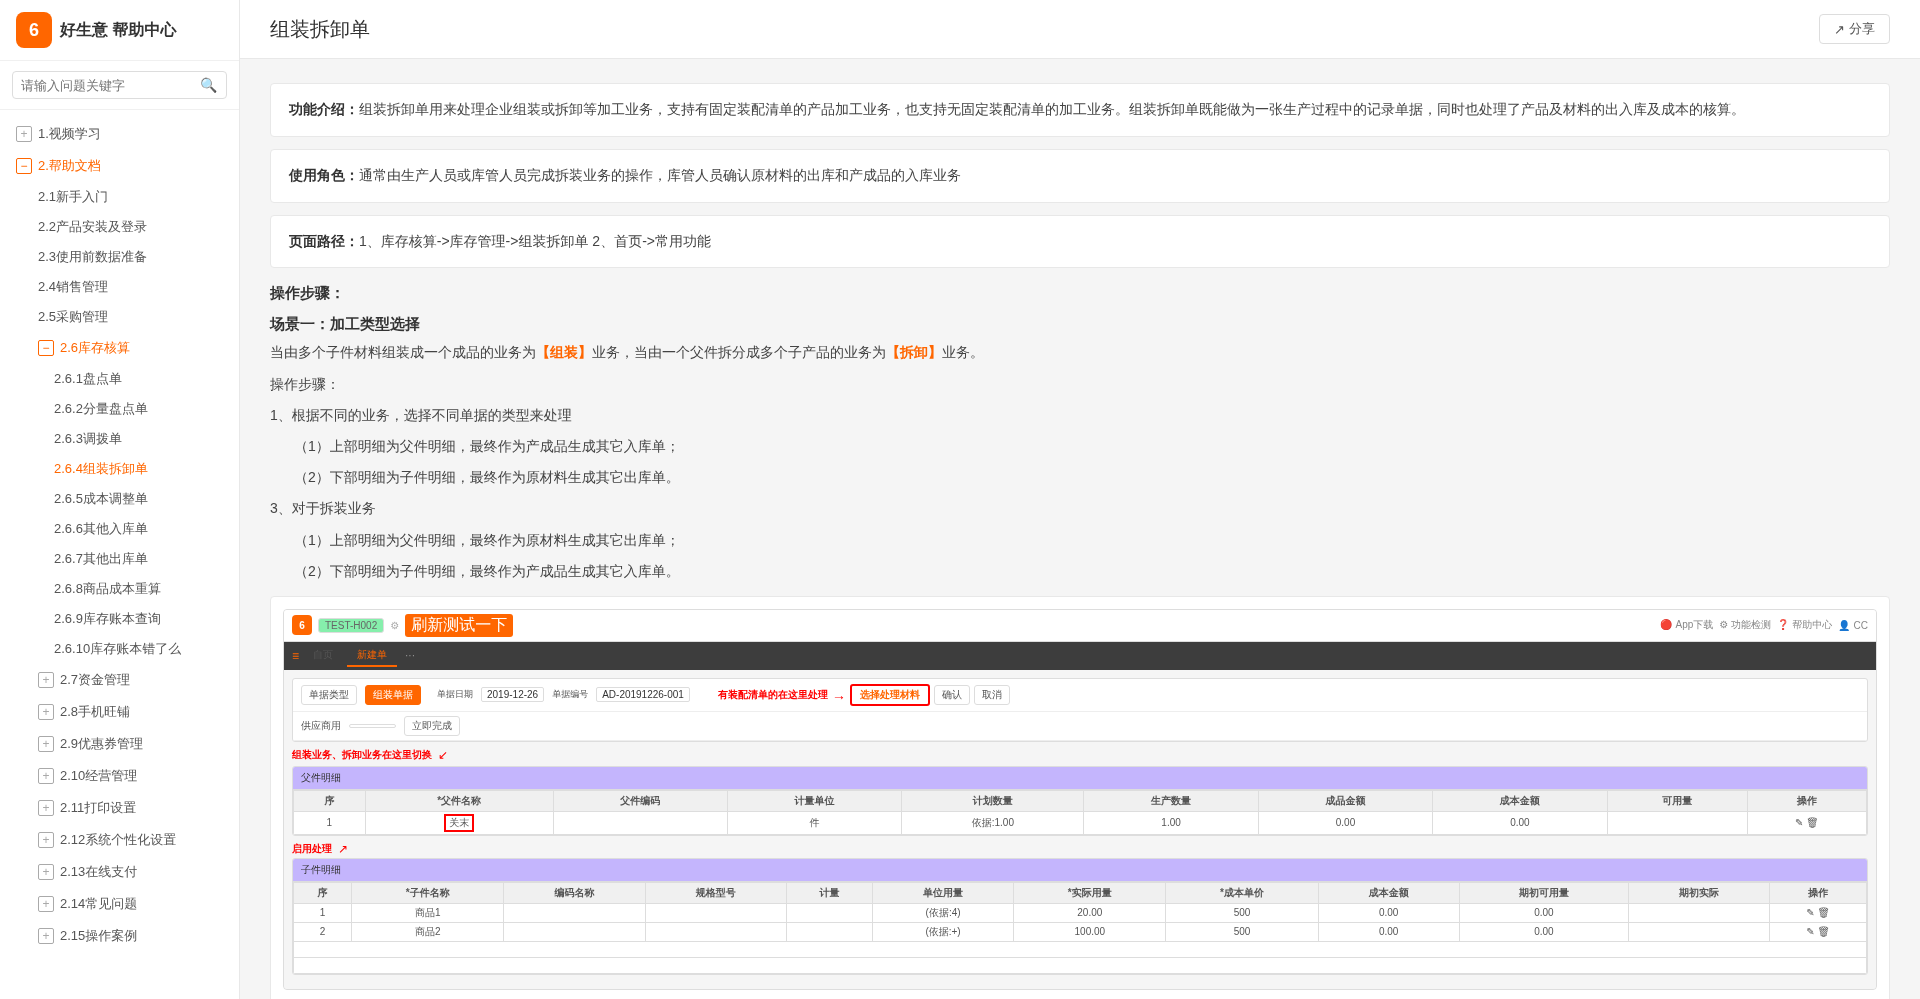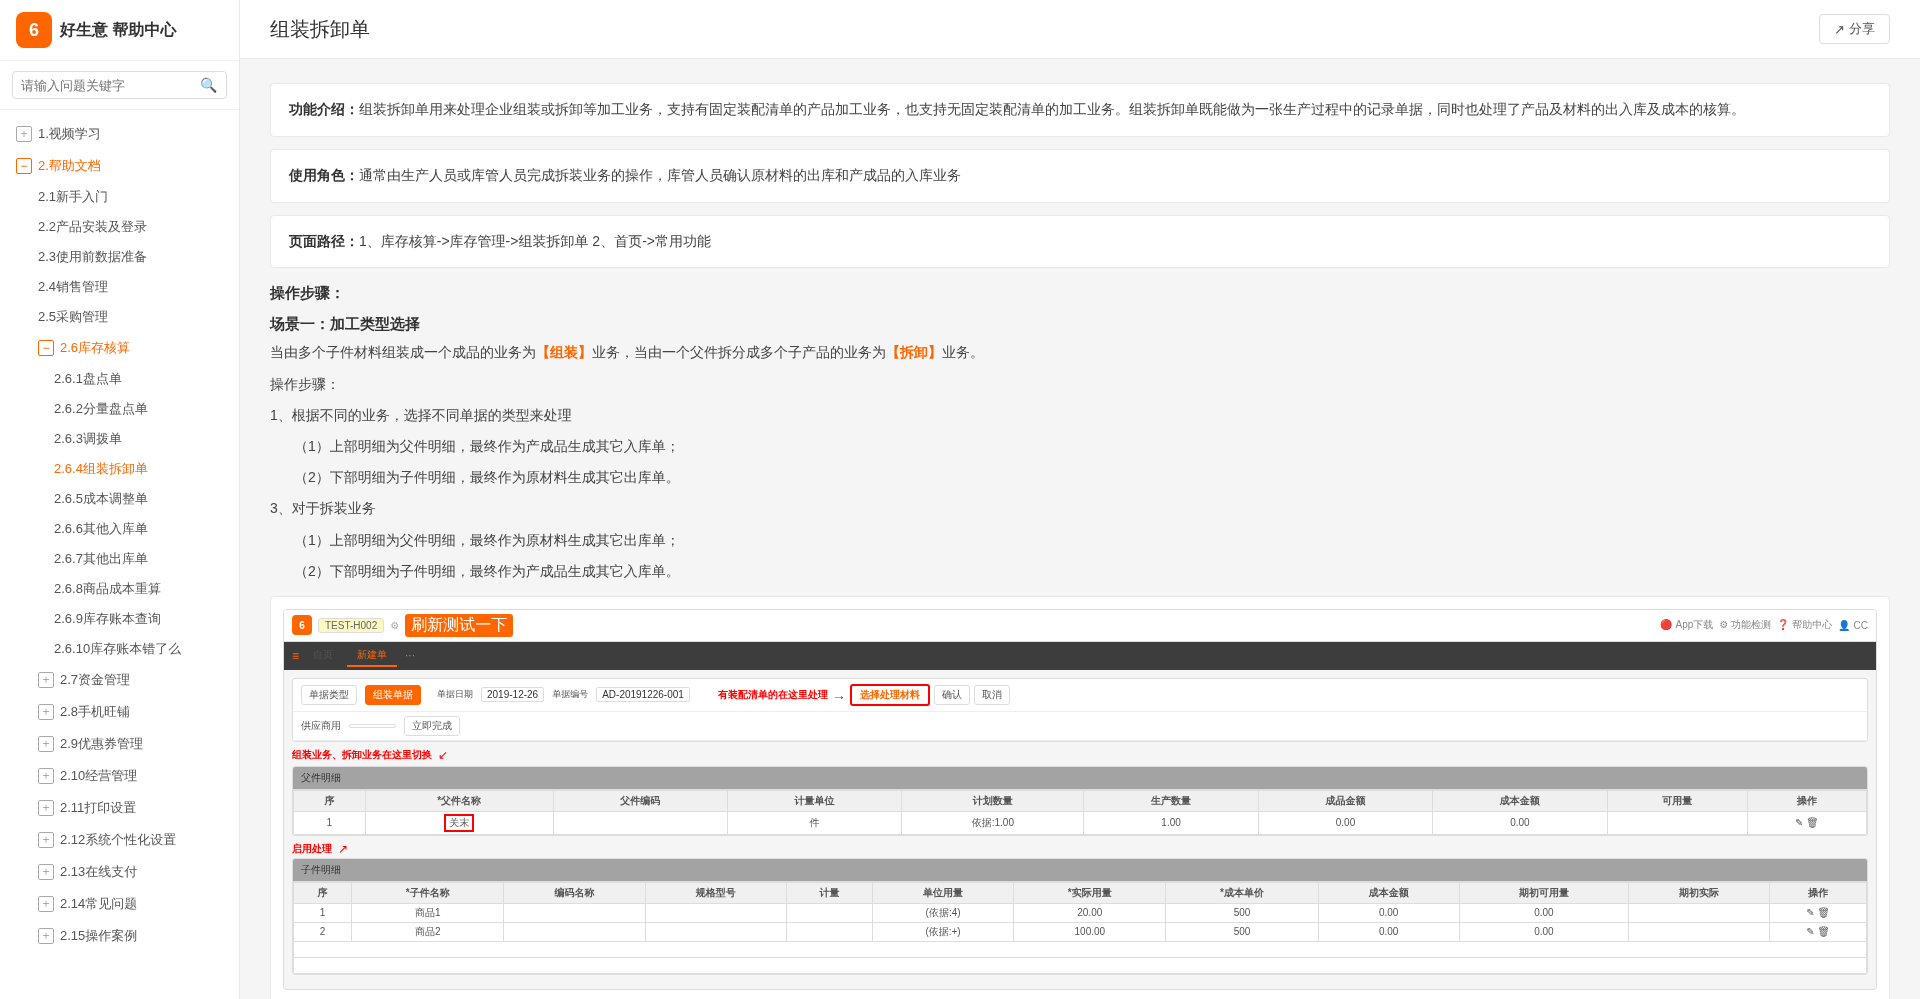--- a/index.html
+++ b/index.html
@@ -217,21 +217,21 @@
       color: #555;
     }
     .sim-topbar-logo {
       width: 20px; height: 20px;
       background: #f60;
       border-radius: 4px;
       display: inline-flex; align-items: center; justify-content: center;
       color: #fff; font-size: 10px; font-weight: bold;
     }
     .sim-test-id {
-      background: #fef9c3;
+      background: #86efac;
       border: 1px solid #ddd;
       border-radius: 3px;
       padding: 1px 6px;
       font-size: 10px;
       color: #666;
     }
     .sim-refresh-btn {
       background: #f60;
       color: #fff;
       border-radius: 3px;
@@ -290,21 +290,21 @@
       padding: 0 3px;
     }
     .sim-section {
       background: #fff;
       border: 1px solid #ddd;
       border-radius: 3px;
       margin-bottom: 6px;
       overflow: hidden;
     }
     .sim-section-header {
-      background: #a3a3a3;
+      background: #c4b5fd;
       border-bottom: 1px solid #ddd;
       padding: 4px 8px;
       font-size: 10px;
       color: #333;
       display: flex; align-items: flex-start; gap: 6px;
     }
     .sim-processing-btn {
       background: #fff;
       border: 2px solid red;
       border-radius: 3px;

